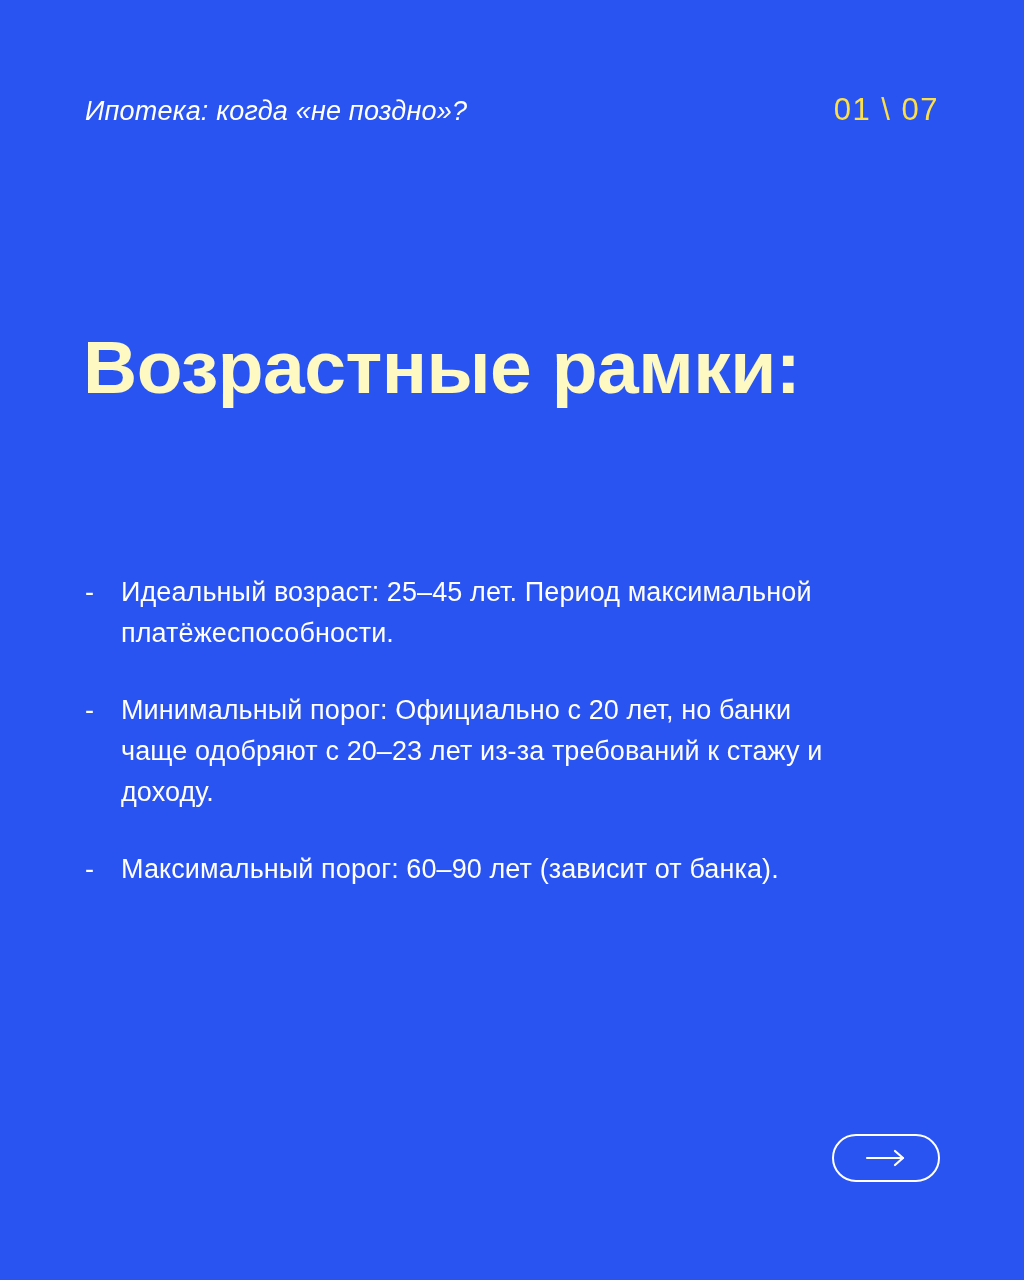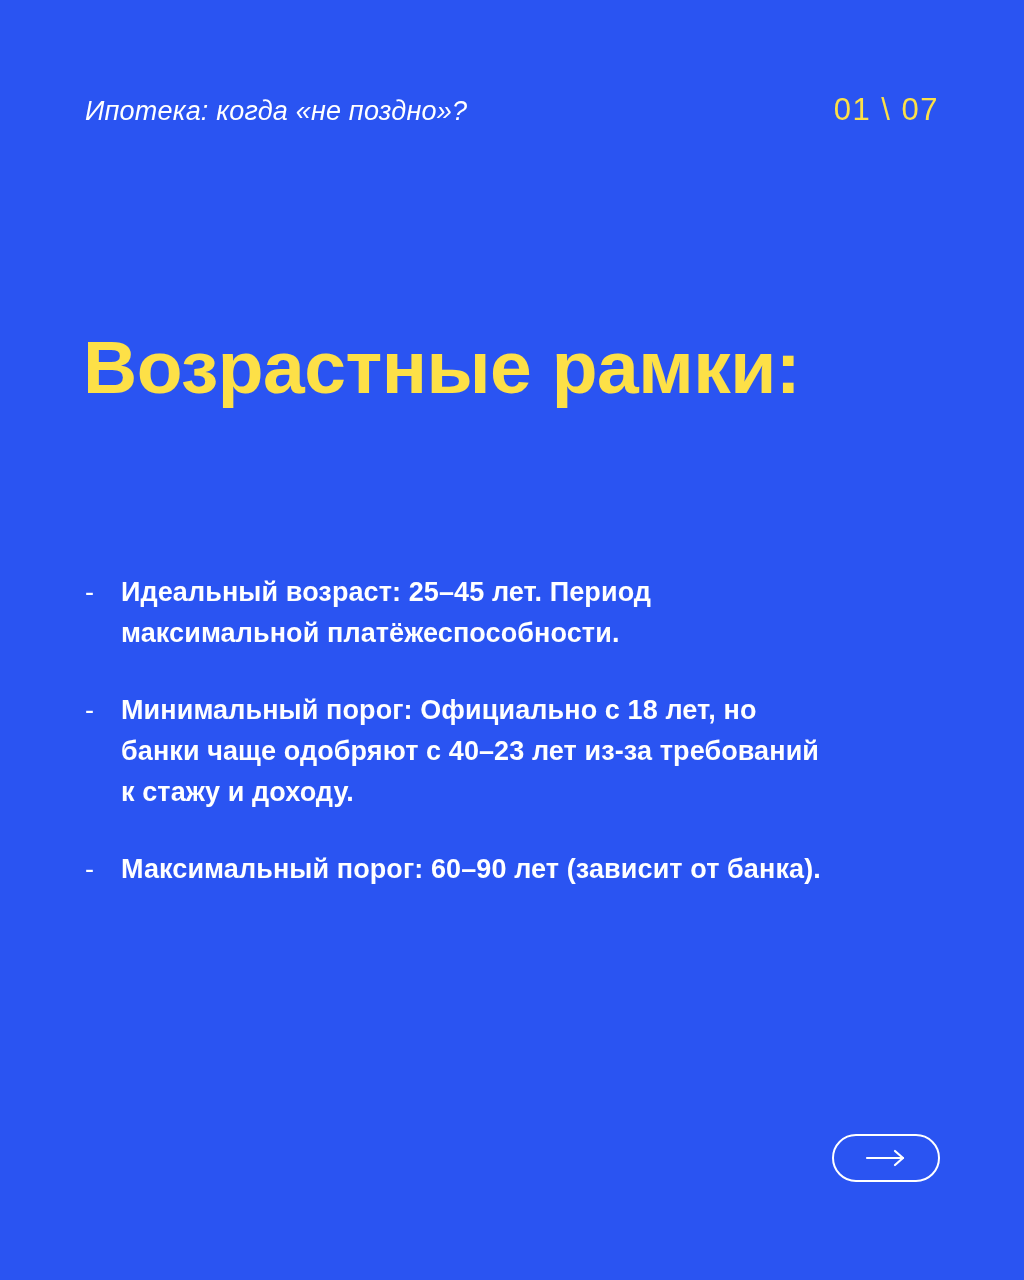--- a/index.html
+++ b/index.html
@@ -53,21 +53,21 @@
   
   .title {
     position: absolute;
     top: 318px;
     left: 83px;
     right: 88px;
     font-size: 75px;
     line-height: 1.32;
     font-weight: 700;
     letter-spacing: -0.5px;
-    color: #fde047;
+    color: #fef9c3;
   }
 
   
   .bullets {
     position: absolute;
     top: 572px;
     left: 85px;
     width: 740px;
     list-style: none;
   }
@@ -88,21 +88,20 @@
     color: #ffffff;
   }
 
   .bullet-text {
     flex: 1 1 auto;
     font-size: 27px;
     line-height: 1.52;
     letter-spacing: 0.1px;
     color: #ffffff;
     white-space: pre-line;
-    font-weight: bold;
   }
 
   
   .next-btn {
     position: absolute;
     right: 84px;
     bottom: 98px;
     width: 108px;
     height: 48px;
     border: 2px solid #ffffff;
@@ -128,21 +127,21 @@
 
   <h1 class="title">Возрастные рамки:</h1>
 
   <ul class="bullets">
     <li class="bullet">
       <span class="bullet-dash">-</span>
       <span class="bullet-text">Идеальный возраст: 25–45 лет. Период максимальной платёжеспособности.</span>
     </li>
     <li class="bullet">
       <span class="bullet-dash">-</span>
-      <span class="bullet-text">Минимальный порог: Официально с 18 лет, но банки чаще одобряют с 40–23 лет из-за требований к стажу и доходу.</span>
+      <span class="bullet-text">Минимальный порог: Официально с 20 лет, но банки чаще одобряют с 20–23 лет из-за требований к стажу и доходу.</span>
     </li>
     <li class="bullet">
       <span class="bullet-dash">-</span>
       <span class="bullet-text">Максимальный порог: 60–90 лет (зависит от банка).</span>
     </li>
   </ul>
 
   <div class="next-btn">
     <span>
       <svg width="42" height="18" viewBox="0 0 42 18" fill="none" aria-hidden="true">

